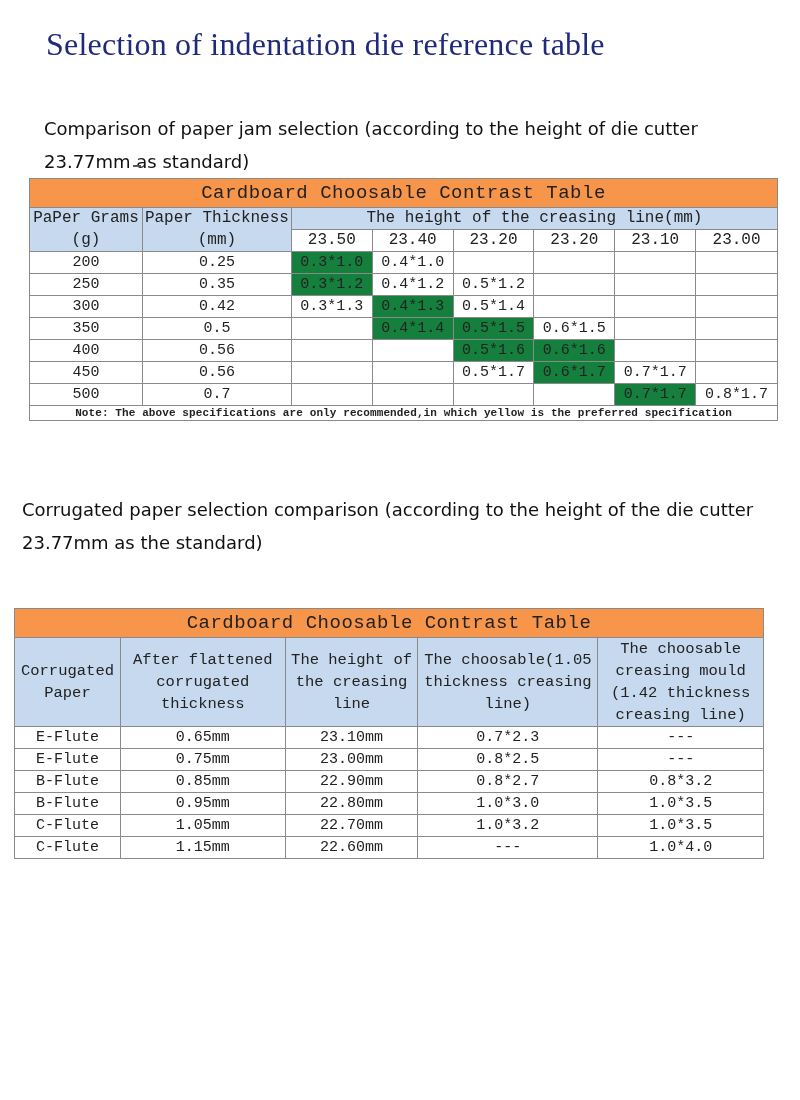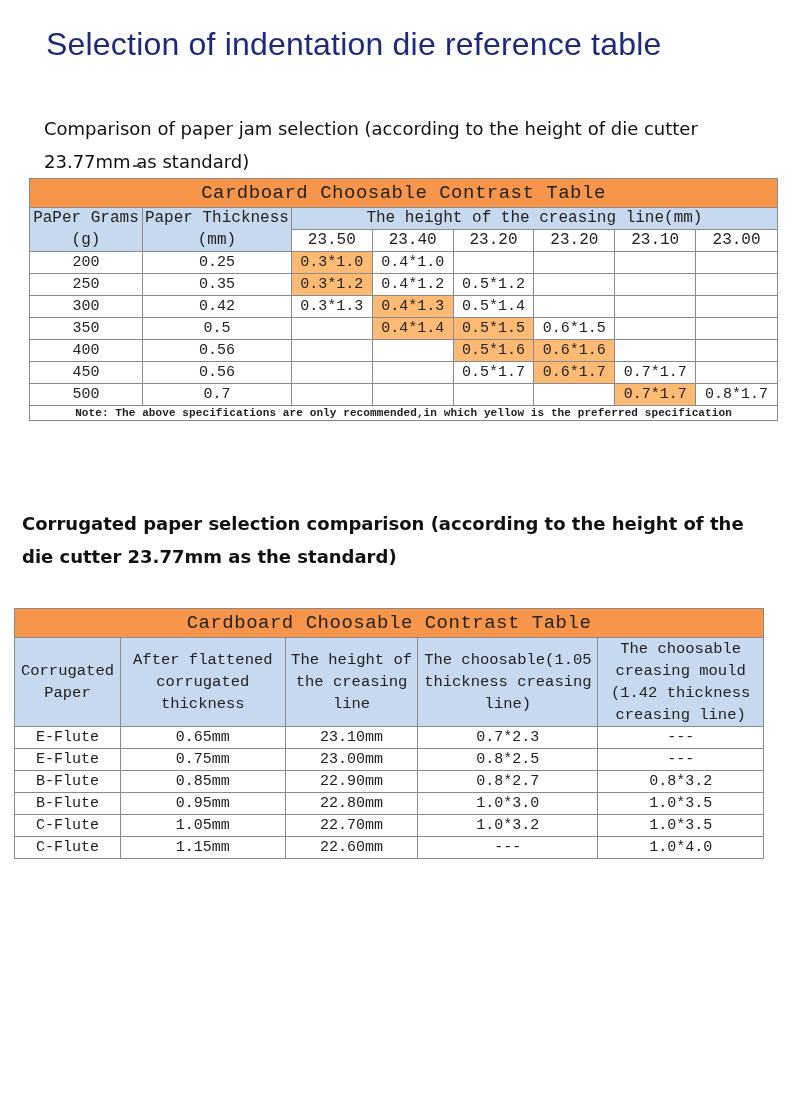--- a/index.html
+++ b/index.html
@@ -1,33 +1,33 @@
 <!DOCTYPE html>
 <html><head>
   <meta charset="utf-8">
   <style>
     html, body { margin: 0; padding: 0; background: #ffffff; }
     body { width: 800px; height: 1100px; position: relative; overflow: hidden; font-family: "DejaVu Sans", sans-serif; }
     .title {
       position: absolute; left: 46px; top: 26px;
-      font-family: Liberation Sans, sans-serif;
+      font-family: Liberation Serif, serif;
       font-size: 32px; color: #1f2a7a; letter-spacing: 0.2px; white-space: nowrap;
     }
     .subtitle {
       position: absolute; font-family: "DejaVu Sans", sans-serif; font-size: 18px; color: #111; line-height: 33px;
     }
     .sub1 { left: 44px; top: 72px; width: 740px; margin-top: 40px; }
-    .sub2 { left: 22px; top: 507px; width: 740px; font-weight: bold; }
+    .sub2 { left: 22px; top: 493px; width: 740px; }
     .dash { position: absolute; left: 133px; top: 165px; width: 8px; height: 2px; background: #555; }
 
     table.t { position: absolute; border-collapse: collapse; font-family: "Liberation Mono", "DejaVu Sans Mono", monospace; color: #222; }
     table.t td { border: 1px solid #8a8a8a; text-align: center; padding: 0; white-space: nowrap; }
     .orange { background: #f7954a; border: 1px solid #8a8a8a; }
     .blue { background: #c7d9ef; margin-left: 32px; }
-    .yellow { background: #fdba74; }
+    .yellow { background: #15803d; }
 
     
     #t1 { left: 29px; top: 178px; width: 749px; font-size: 15px; }
     #t1 td { height: 21px; line-height: 21px; }
     #t1 .cap td { height: 28px; font-size: 19px; letter-spacing: 0.5px; }
     #t1 .hdr td { font-size: 16px; }
     #t1 .note td { font-size: 11px; font-weight: bold; height: 14px; line-height: 14px; letter-spacing: 0.1px; }
     #t1 .note2 td { font-size: 11px; font-weight: bold; height: 14px; line-height: 14px; }
 
     

